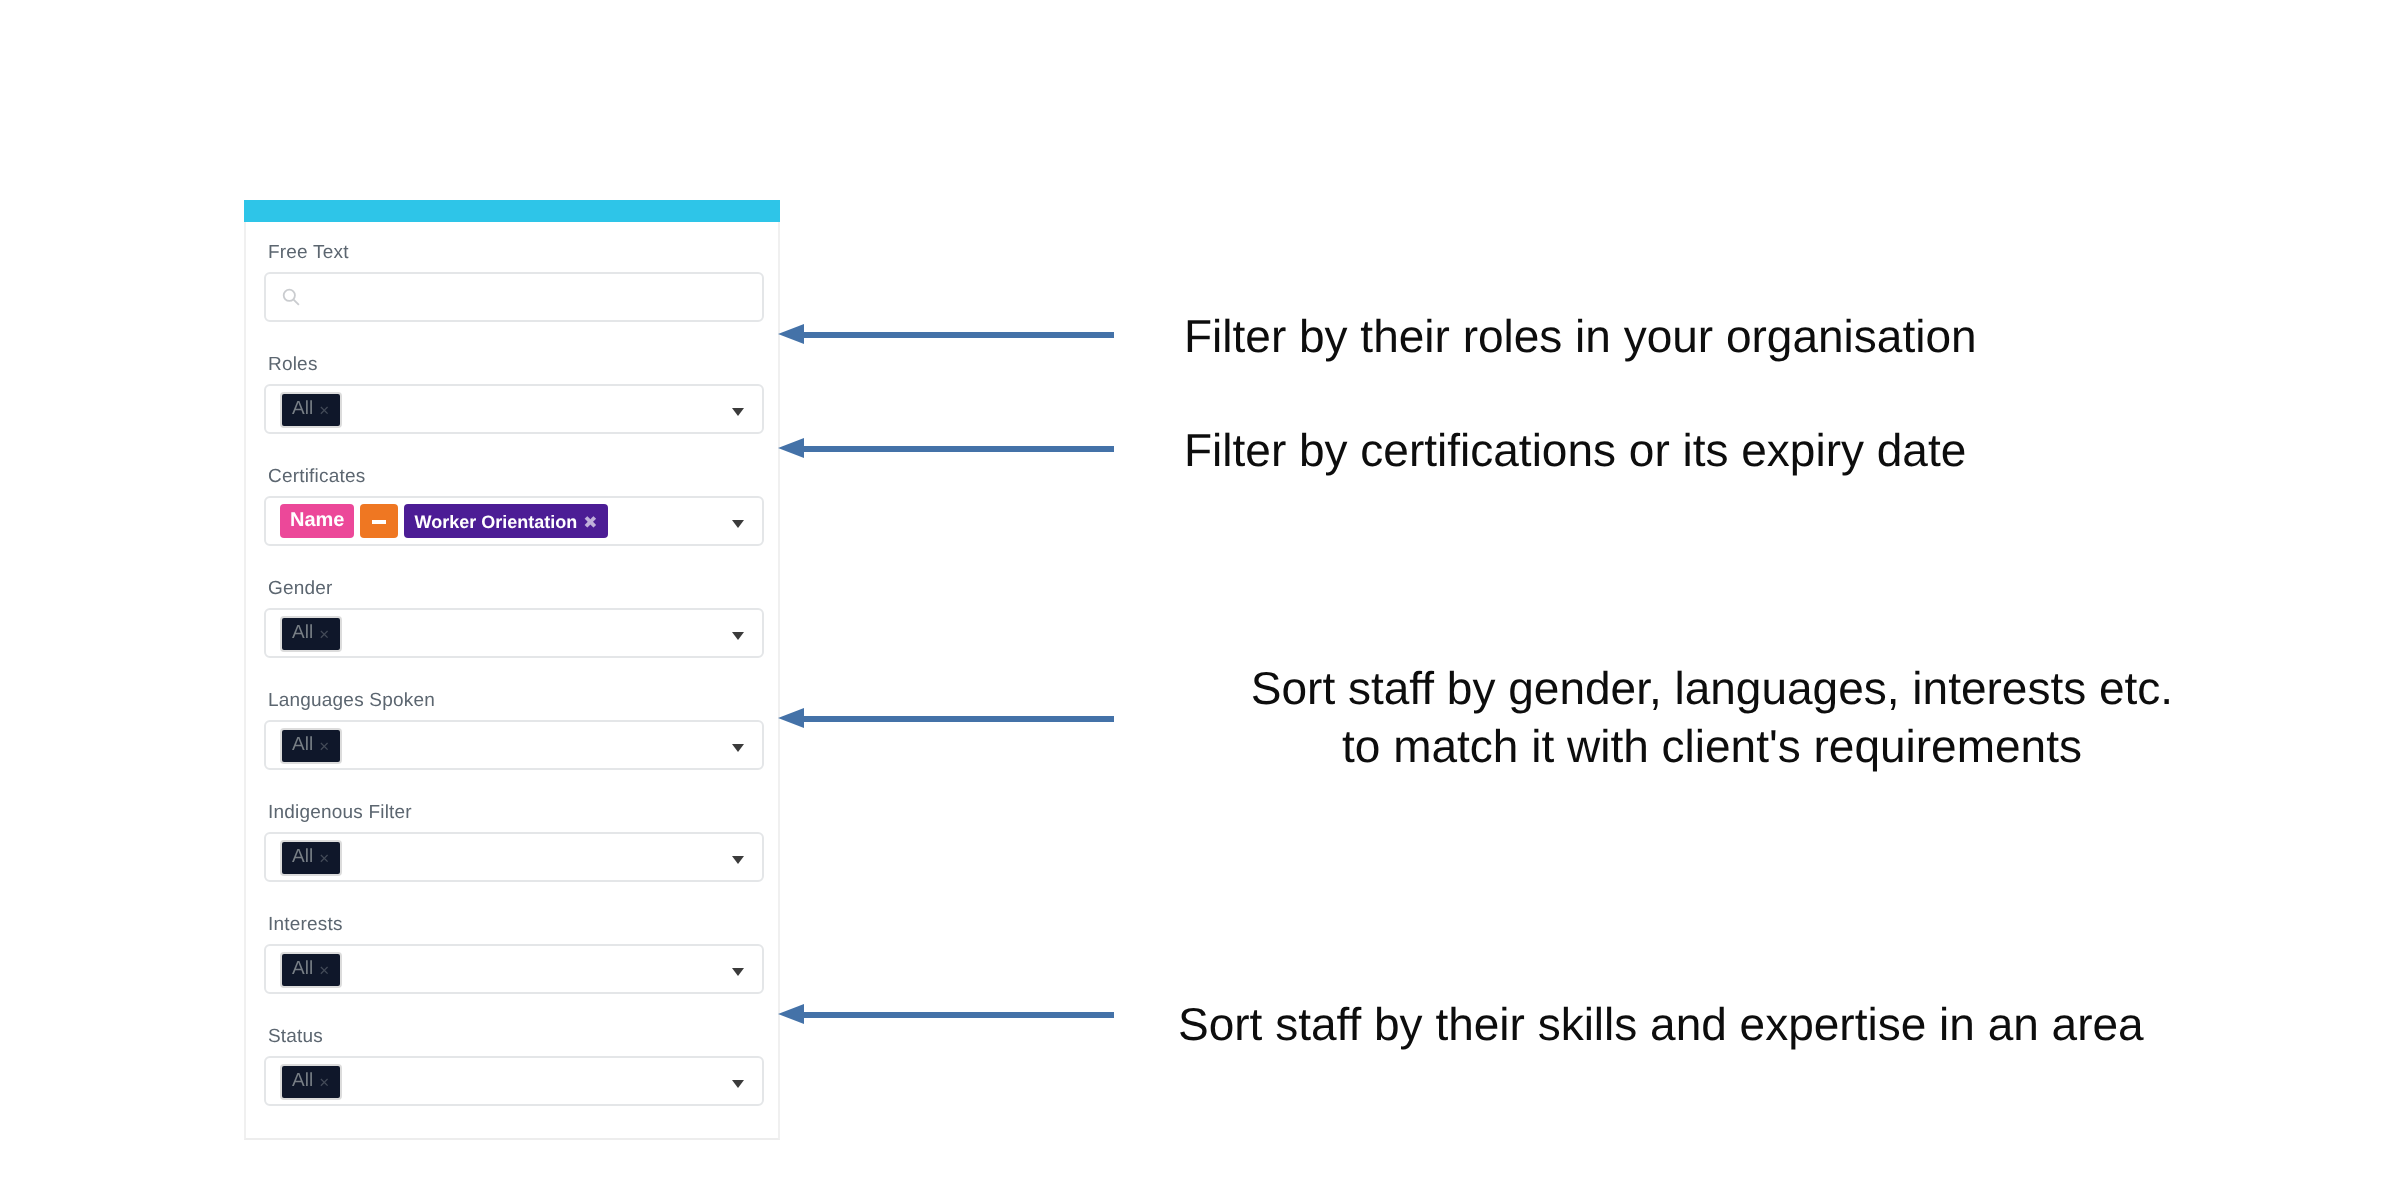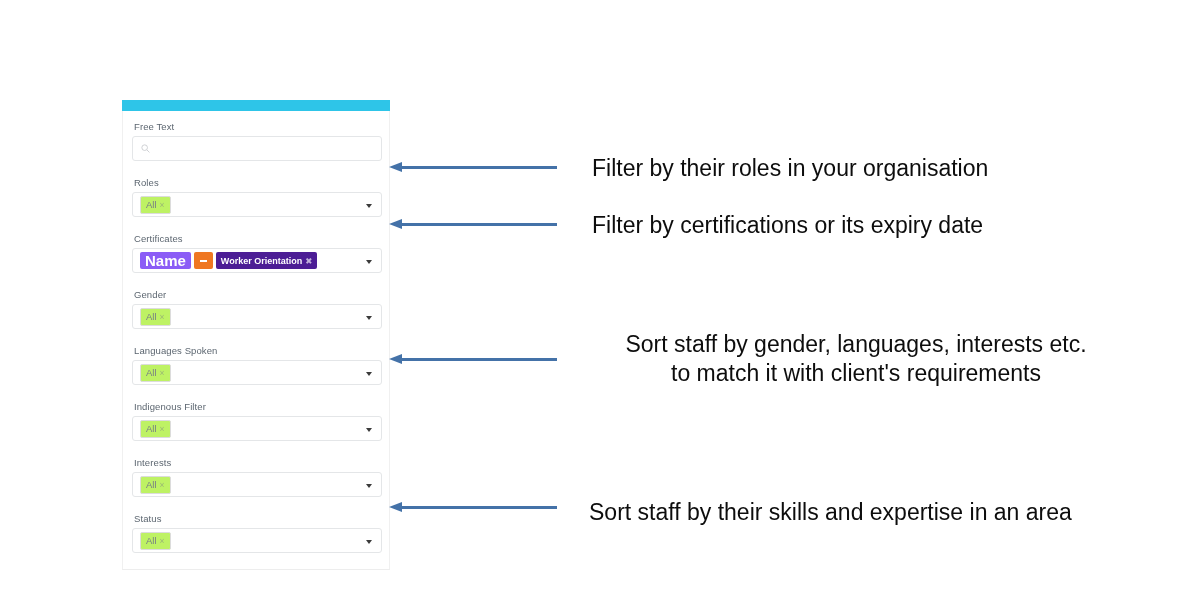--- a/index.html
+++ b/index.html
@@ -58,25 +58,25 @@
   }
 
   
   .chip{
     display:inline-flex;align-items:center;gap:3px;
     height:16px;padding:0 5px;margin-left:3px;
     border-radius:2px;
     font-size:9.5px;line-height:16px;white-space:nowrap;
   }
   .chip-all{
-    background:#bef264;border:1px solid #dcdcdc;color:#777e85;
+    background:#0f172a;border:1px solid #dcdcdc;color:#777e85;
   }
   .chip-x{font-size:8.5px;opacity:.5;}
 
-  .chip-blue{background:#8b5cf6;color:#fff;font-weight:bold;font-size:15px;height:17px;}
+  .chip-blue{background:#ec4899;color:#fff;font-weight:bold;font-size:10px;height:17px;}
   .chip-orange{background:#ef7722;color:#fff;font-weight:bold;font-size:9px;height:17px;padding:0 6px;}
   .chip-green{background:#4c1d95;color:#fff;font-weight:bold;font-size:9px;height:17px;}
   .chip-green .chip-x{opacity:.65;font-weight:normal;}
   .op-glyph{display:inline-block;width:7px;height:2px;background:#fff;}
 
   
   .arrow{position:absolute;height:10px;}
   .arrow .shaft{
     position:absolute;left:12px;top:4px;height:3px;background:#4472a8;
   }

